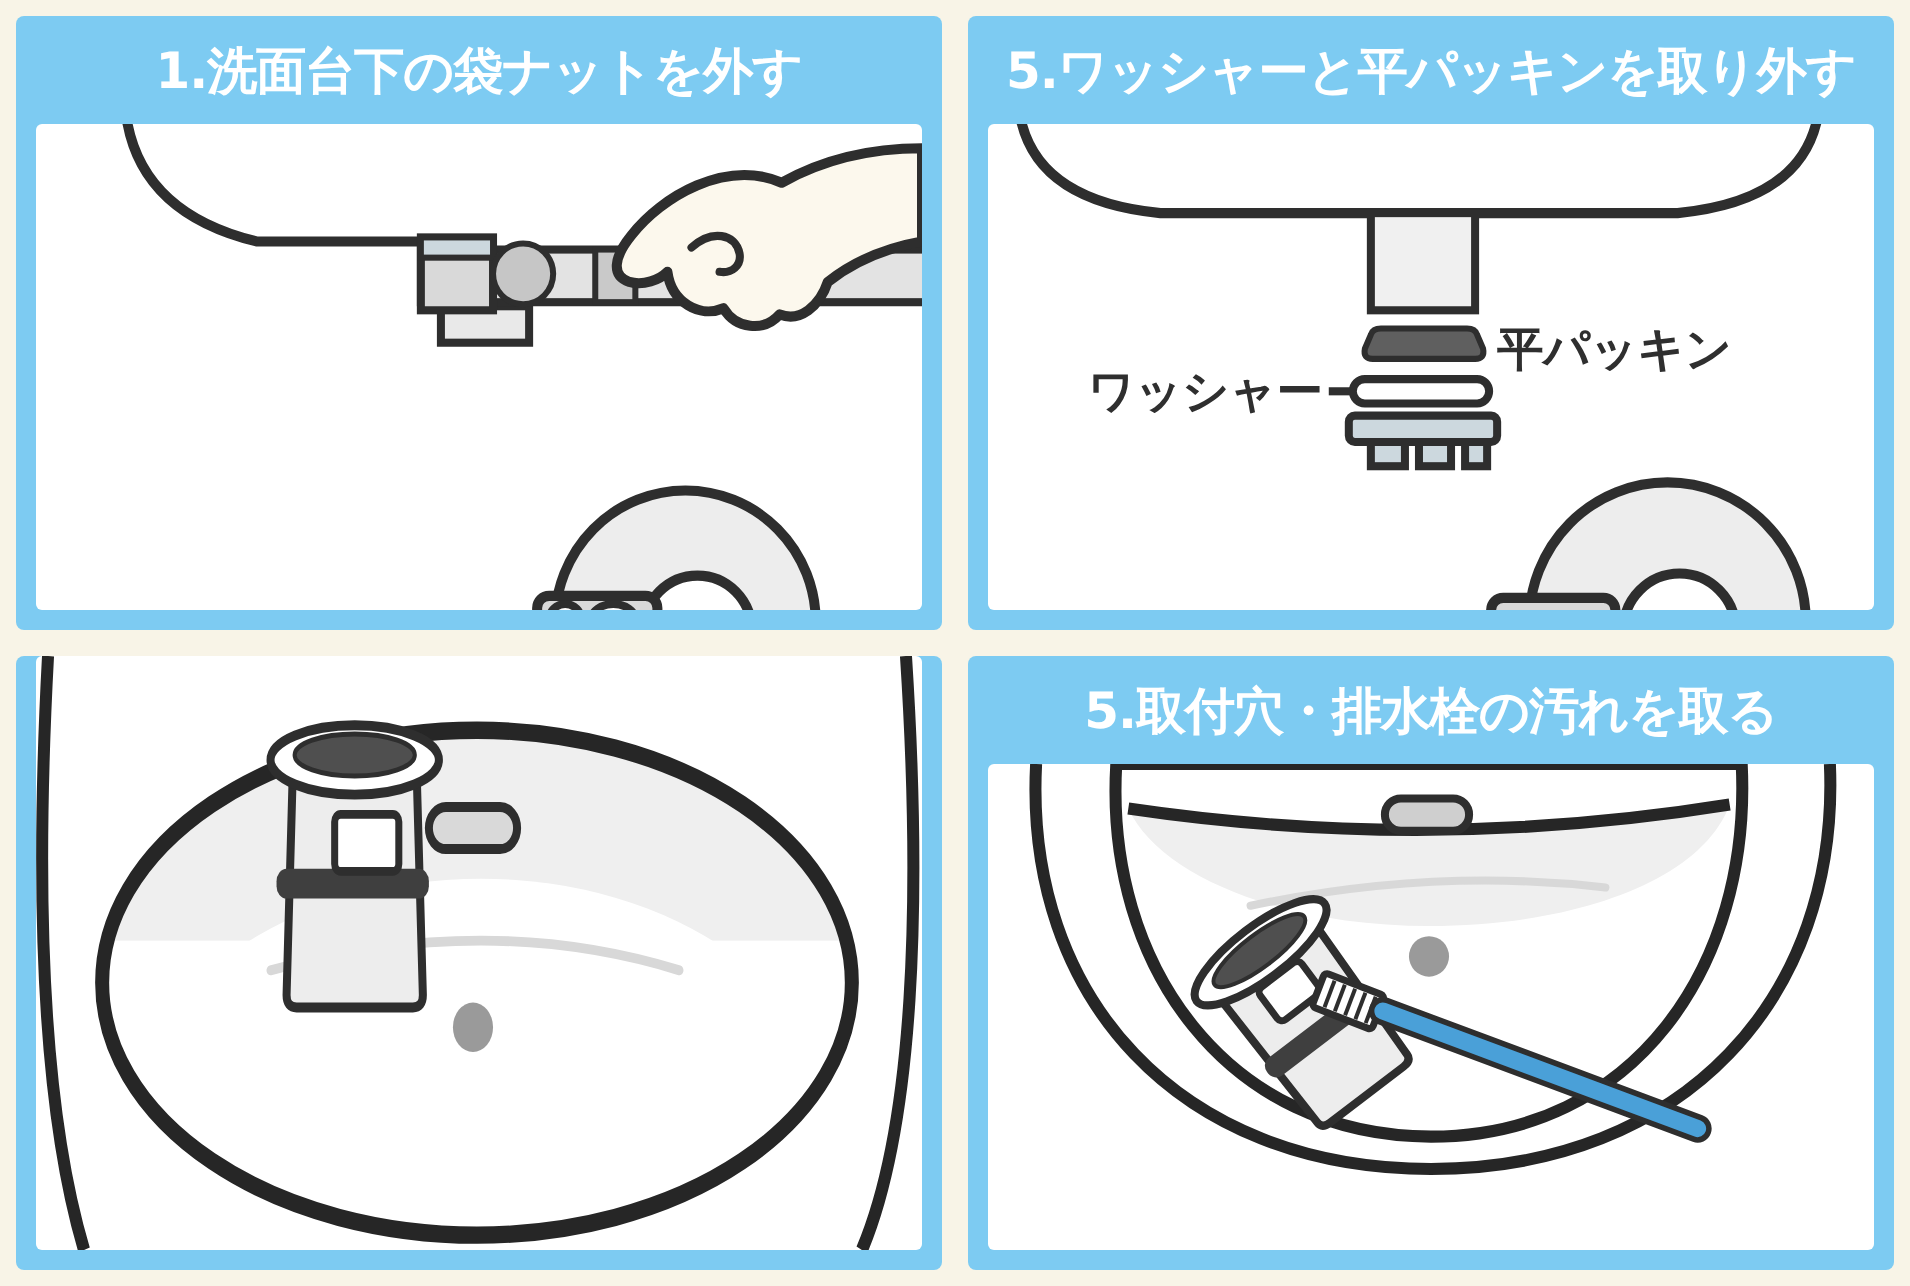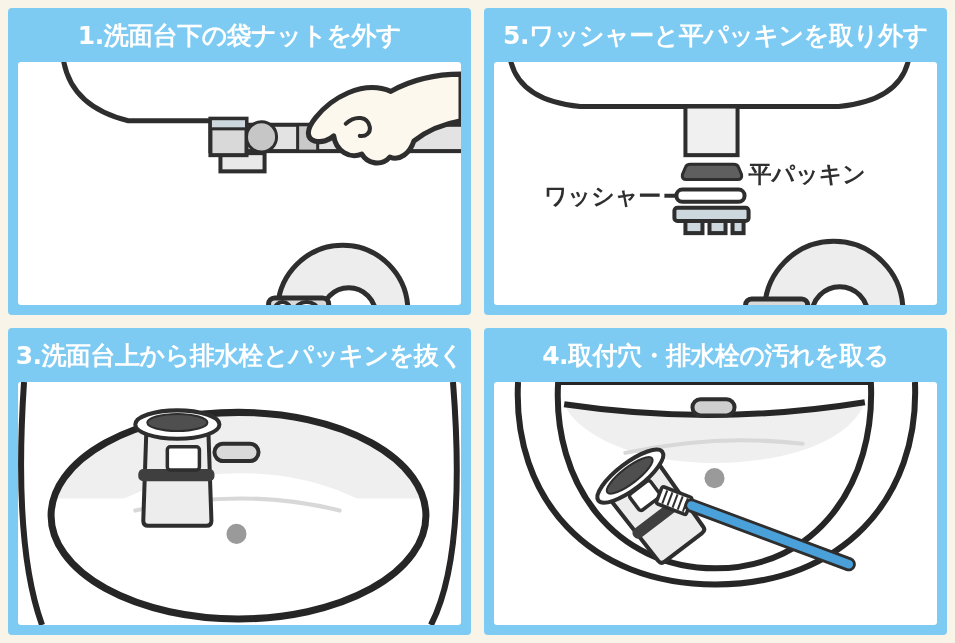--- a/index.html
+++ b/index.html
@@ -95,21 +95,20 @@
         <g>
           <circle cx="339" cy="246" r="69" fill="#ededed" stroke="#2e2e2e" stroke-width="5"></circle>
           <circle cx="345" cy="250" r="28" fill="#ffffff" stroke="#2e2e2e" stroke-width="5"></circle>
           <rect x="251" y="234" width="62" height="24" rx="6" fill="#d9d9d9" stroke="#2e2e2e" stroke-width="5"></rect>
         </g>
       </svg>
     </div>
   </div>
 
   <div class="panel">
-    <div class="panel-title">3.洗面台上から排水栓とパッキンを抜く</div>
     <div class="illustration">
       <svg viewBox="0 0 442 240" preserveAspectRatio="none">
         <defs>
           <clipPath id="p3basin">
               <ellipse cx="220" cy="132" rx="184" ry="99"></ellipse>
             </clipPath>
         </defs>
 
         <path d="M6,0 C 0,90 2,180 24,240" fill="none" stroke="#262626" stroke-width="6"></path>
         <path d="M434,0 C 442,100 438,190 412,240" fill="none" stroke="#262626" stroke-width="6"></path>
@@ -131,21 +130,21 @@
           <rect x="120" y="86" width="76" height="12" rx="5" fill="#3f3f3f"></rect>
           <rect x="149" y="64" width="32" height="23" rx="3" fill="#ffffff" stroke="#2e2e2e" stroke-width="3.5"></rect>
           <ellipse cx="159" cy="42" rx="42" ry="14" fill="#ffffff" stroke="#2e2e2e" stroke-width="4"></ellipse>
           <ellipse cx="159" cy="40" rx="30" ry="8.5" fill="#4f4f4f" stroke="#2e2e2e" stroke-width="2"></ellipse>
         </g>
       </svg>
     </div>
   </div>
 
   <div class="panel">
-    <div class="panel-title">4.取付穴・排水栓の汚れを取る</div>
+    <div class="panel-title">5.取付穴・排水栓の汚れを取る</div>
     <div class="illustration">
       <svg viewBox="0 0 442 240" preserveAspectRatio="none">
 
         <path d="M24,0 C 18,115 95,200 221,200 C 347,200 425,115 420,0" fill="none" stroke="#262626" stroke-width="6"></path>
 
         <path d="M64,0 C 58,100 120,184 221,184 C 322,184 381,100 376,0 Z" fill="#ffffff" stroke="#262626" stroke-width="6"></path>
 
         <path d="M70,22 Q 220,44 370,20 C 356,58 292,80 220,80 C 148,80 86,56 70,22 Z" fill="#efefef"></path>
         <path d="M70,22 Q 220,44 370,20" fill="none" stroke="#262626" stroke-width="6"></path>
         <path d="M131,70 Q 222,51 308,61" fill="none" stroke="#d8d8d8" stroke-width="4" stroke-linecap="round"></path>

